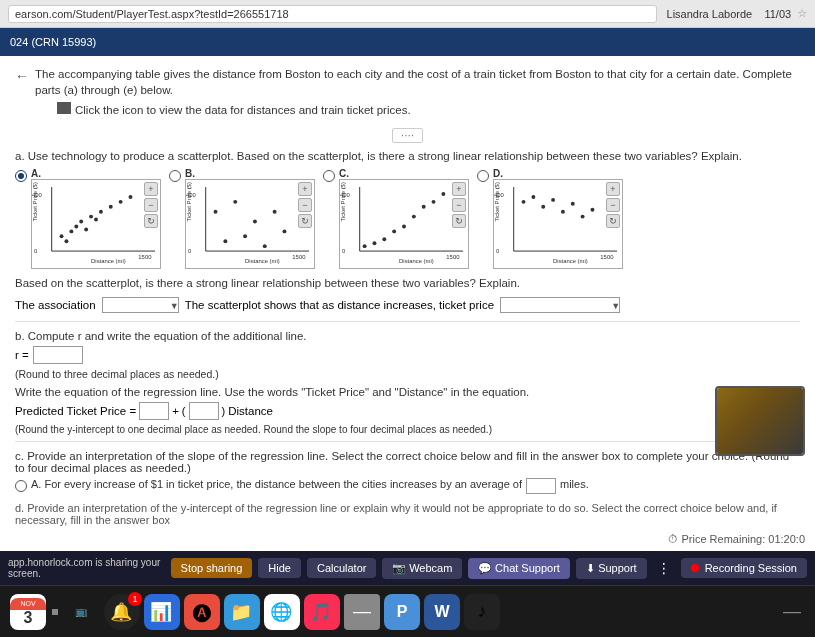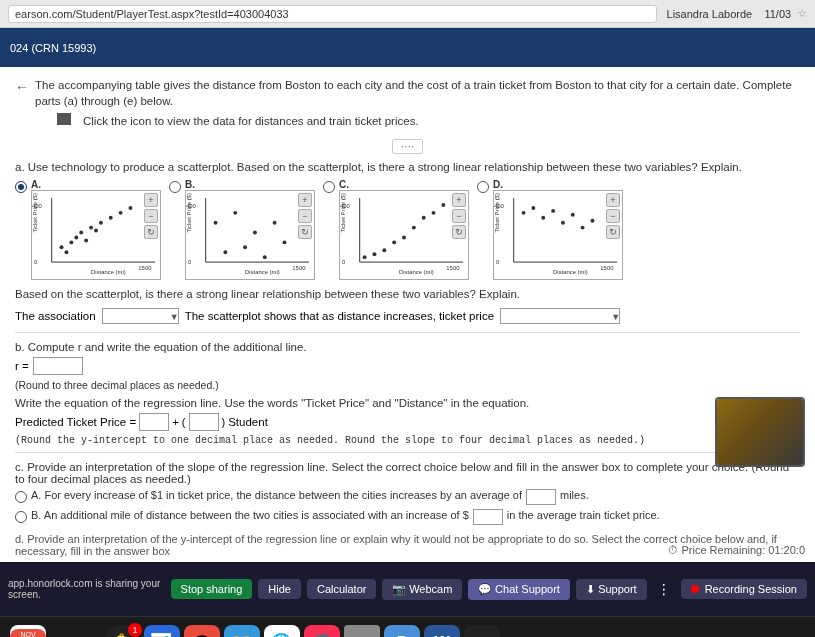--- a/index.html
+++ b/index.html
@@ -37,21 +37,21 @@
       color: #333;
     }
     .star-icon {
       margin-left: 6px;
       color: #999;
     }
 
     
     .top-nav {
       background: #1a3a6b;
-      height: 39px;
+      height: 28px;
       display: flex;
       align-items: center;
       padding: 0 10px;
       font-size: 11px;
       color: white;
     }
 
     
     .main-content {
       background: white;
@@ -242,21 +242,20 @@
       border: 1px solid #999;
       width: 30px;
       height: 18px;
       font-size: 11px;
       padding: 1px 3px;
     }
     .small-note2 {
       font-size: 10px;
       color: #333;
       margin: 2px 0 6px 0;
-      font-family: Liberation Mono, monospace;
     }
 
     .choice-row {
       display: flex;
       align-items: flex-start;
       gap: 4px;
       margin: 4px 0;
       font-size: 11px;
       color: #333;
     }
@@ -280,42 +279,42 @@
       align-items: center;
       gap: 4px;
     }
     .clock-icon {
       font-size: 12px;
     }
 
     
     .taskbar {
       background: #1a1a2e;
-      height: 54px;
+      height: 34px;
       display: flex;
       align-items: center;
       padding: 0 8px;
       gap: 6px;
     }
     .taskbar-msg {
       font-size: 10px;
       color: #ccc;
     }
     .taskbar-btn {
       background: #3a3a5a;
       color: white;
       border: none;
       border-radius: 4px;
       padding: 4px 10px;
       font-size: 11px;
       cursor: pointer;
       white-space: nowrap;
     }
     .taskbar-btn.stop {
-      background: #15803d;
+      background: #a16207;
     }
     .taskbar-btn.hide-btn {
       background: #3a3a5a;
     }
     .taskbar-btn.calculator {
       background: #3a3a5a;
     }
     .taskbar-btn.webcam {
       background: #3a3a5a;
       display: flex;
@@ -417,41 +416,41 @@
     .separator {
       border: none;
       border-top: 1px solid #e0e0e0;
       margin: 6px 0;
     }
   </style>
 </head>
 <body>
 
 <div class="browser-bar">
-  <span class="url">earson.com/Student/PlayerTest.aspx?testId=403004033</span>
+  <span class="url">earson.com/Student/PlayerTest.aspx?testId=266551718</span>
   <span class="user-info">
     <span>Lisandra Laborde</span>
     &nbsp;&nbsp;
     <span>11/03</span>
   </span>
   <span class="star-icon">☆</span>
 </div>
 
 <div class="top-nav">
   <span>024 (CRN 15993)</span>
 </div>
 
 <div class="main-content content-wrapper">
 
   <div style="display:flex; align-items:flex-start; margin-bottom:4px;">
     <span class="back-icon">←</span>
     <div>
       <div class="question-header">
         <div>The accompanying table gives the distance from Boston to each city and the cost of a train ticket from Boston to that city for a certain date. Complete parts (a) through (e) below.</div>
-        <div style="margin-top:4px; display:flex; gap:12px;padding-left:22px;">
+        <div style="margin-top:4px; display:flex; gap:4px;padding-left:22px;">
           <span style="display:inline-block; width:14px; height:12px; background:#555; vertical-align:middle;"></span>
           <span>Click the icon to view the data for distances and train ticket prices.</span>
         </div>
       </div>
     </div>
   </div>
 
   <div style="text-align:center; margin: 4px 0;">
     <span style="font-size:10px; color:#666; border:1px solid #ccc; padding:1px 8px; border-radius:2px;">····</span>
   </div>
@@ -634,44 +633,38 @@
 
   <div class="equation-row">Write the equation of the regression line. Use the words "Ticket Price" and "Distance" in the equation.</div>
 
   <div class="predicted-row">
     <span>Predicted Ticket Price =</span>
     <input class="pred-input" type="text" style="">
     <span>+</span>
     <span style="font-size:11px;">(</span>
     <input class="pred-paren-input" type="text" style="">
     <span style="font-size:11px;">)</span>
-    <span>Student</span>
+    <span>Distance</span>
   </div>
   <div class="small-note2">(Round the y-intercept to one decimal place as needed. Round the slope to four decimal places as needed.)</div>
 
   <hr class="separator">
 
   <div class="part-label">
     <span>c. Provide an interpretation of the slope of the regression line. Select the correct choice below and fill in the answer box to complete your choice.</span>
     <span> </span><span>(Round to four decimal places as needed.)</span>
   </div>
 
   <div class="choice-row">
     <div class="radio-btn"></div>
     <span>A. For every increase of $1 in ticket price, the distance between the cities increases by an average of</span>
     <input class="fill-input" type="text" style="">
     <span>miles.</span>
   </div>
 
-  <div class="choice-row">
-    <div class="radio-btn"></div>
-    <span>B. An additional mile of distance between the two cities is associated with an increase of $</span>
-    <input class="fill-input" type="text" style="">
-    <span>in the average train ticket price.</span>
-  </div>
 
   <div class="section-label" style="margin-top:8px; font-size:11px; color:#555;">d. Provide an interpretation of the y-intercept of the regression line or explain why it would not be appropriate to do so. Select the correct choice below and, if necessary, fill in the answer box</div>
 
   <div class="time-remaining">
     <span class="clock-icon">⏱</span>
     <span>Price Remaining: 01:20:0</span>
   </div>
 
   <div class="camera-preview">
     <div class="camera-face"></div>

